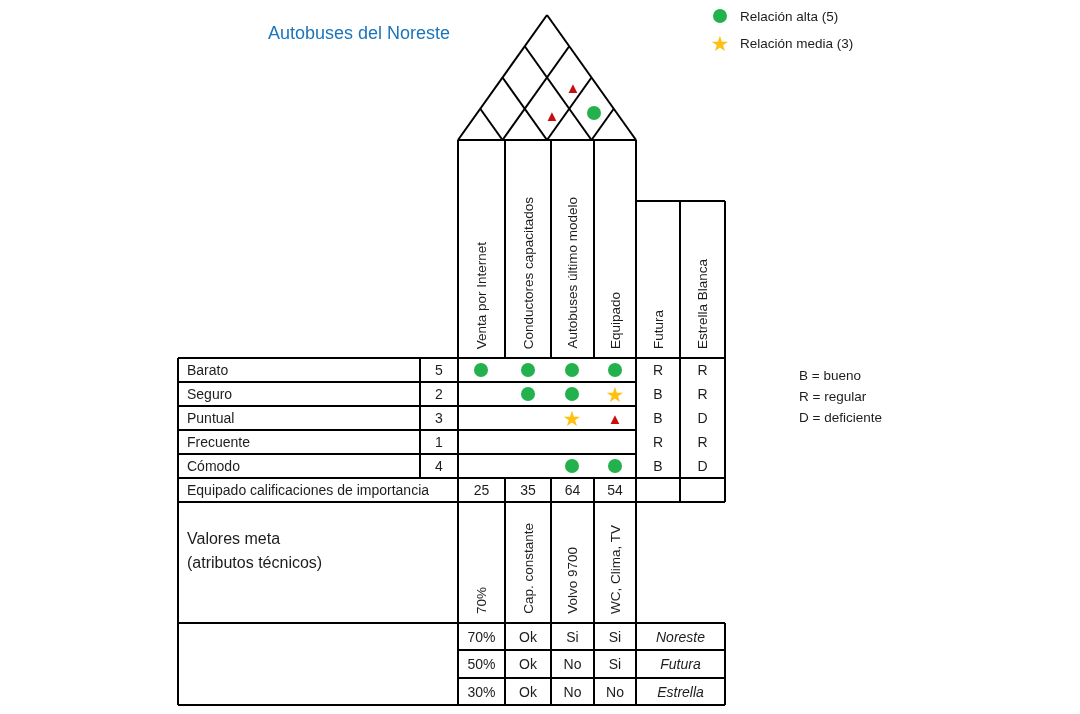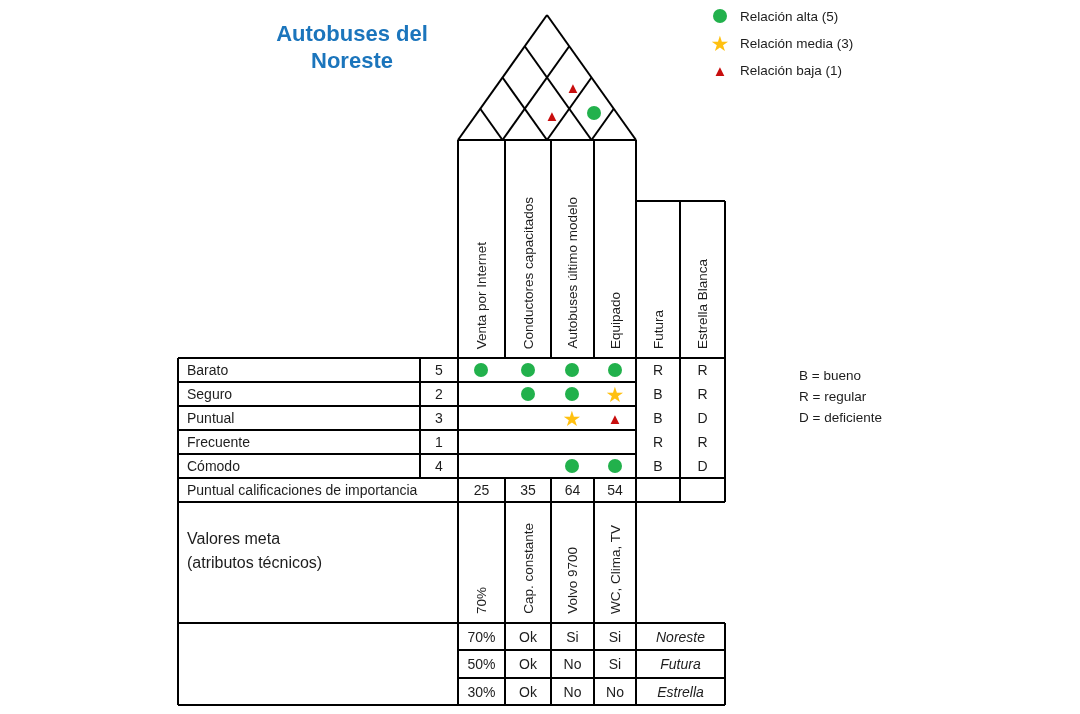--- a/index.html
+++ b/index.html
@@ -1,22 +1,22 @@
 <!DOCTYPE html>
 <html style="--title-blue: #1B75BC; --relation-high-green: #22B14C; --relation-medium-gold: #FFC010; --relation-low-red: #C80E0E; --line-black: #000000;"><head>
 <meta charset="utf-8">
 <style>
   html,body{margin:0;padding:0;background:#fff;}
   .stage{position:relative;width:1080px;height:714px;background:#fff;overflow:hidden;
          font-family:"Liberation Sans", sans-serif;color:#1d1d1d;}
   svg.gridlines{position:absolute;left:0;top:0;z-index:1;}
   .layer{position:absolute;left:0;top:0;width:100%;height:100%;z-index:2;}
 
-  .title{position:absolute;left:243px;top:20px;width:218px;text-align:center;
-         font-size:22px;font-weight:bold;line-height:27px;color:var(--title-blue,#1B75BC);}
+  .title{position:absolute;left:250px;top:20px;width:218px;text-align:center;
+         font-size:18px;font-weight:normal;line-height:27px;color:var(--title-blue,#1B75BC);}
 
   .legend{position:absolute;left:709px;top:5px;display:flex;flex-direction:column;gap:5px;}
   .legend-item{display:flex;align-items:center;gap:9px;height:22px;}
   .legend-item .label{font-size:13.5px;}
 
   .rating-legend{position:absolute;left:799px;top:365px;font-size:13.5px;line-height:21px;}
 
   .sym{display:inline-flex;align-items:center;justify-content:center;line-height:1;}
   .sym-circle{width:14px;height:14px;border-radius:50%;background:var(--relation-high-green,#22B14C);}
   .sym-star::before{content:"★";font-size:21px;color:var(--relation-medium-gold,#FFC010);}
@@ -93,26 +93,20 @@
             <span class="sym sym-circle"></span>
           </span>
         <span class="label">Relación alta (5)</span>
       </div>
       <div class="legend-item">
         <span class="slot" style="position:static">
             <span class="sym sym-star"></span>
           </span>
         <span class="label">Relación media (3)</span>
       </div>
-      <div class="legend-item">
-        <span class="slot" style="position:static">
-            <span class="sym sym-triangle"></span>
-          </span>
-        <span class="label">Relación baja (1)</span>
-      </div>
     </div>
 
     <div class="rating-legend">
       <div>B = bueno</div>
       <div>R = regular</div>
       <div>D = deficiente</div>
     </div>
 
     <span class="slot" style="left:562px;top:76px">
         <span class="sym sym-triangle"></span>
@@ -221,21 +215,21 @@
     <div class="cell center" style="left:636px;top:382px;width:44px;height:24px">B</div>
     <div class="cell center" style="left:636px;top:406px;width:44px;height:24px">B</div>
     <div class="cell center" style="left:636px;top:430px;width:44px;height:24px">R</div>
     <div class="cell center" style="left:636px;top:454px;width:44px;height:24px">B</div>
     <div class="cell center" style="left:680px;top:358px;width:45px;height:24px">R</div>
     <div class="cell center" style="left:680px;top:382px;width:45px;height:24px">R</div>
     <div class="cell center" style="left:680px;top:406px;width:45px;height:24px">D</div>
     <div class="cell center" style="left:680px;top:430px;width:45px;height:24px">R</div>
     <div class="cell center" style="left:680px;top:454px;width:45px;height:24px">D</div>
 
-    <div class="cell padded" style="left:178px;top:478px;width:280px;height:24px">Puntual calificaciones de importancia</div>
+    <div class="cell padded" style="left:178px;top:478px;width:280px;height:24px">Equipado calificaciones de importancia</div>
     <div class="cell center" style="left:458px;top:478px;width:47px;height:24px">25</div>
     <div class="cell center" style="left:505px;top:478px;width:46px;height:24px">35</div>
     <div class="cell center" style="left:551px;top:478px;width:43px;height:24px">64</div>
     <div class="cell center" style="left:594px;top:478px;width:42px;height:24px">54</div>
 
     <div class="block-label" style="left:187px;top:527px">
       <div>Valores meta</div>
       <div>(atributos técnicos)</div>
     </div>
     <div class="vcell" style="left:458px;top:502px;width:47px;height:121px">

